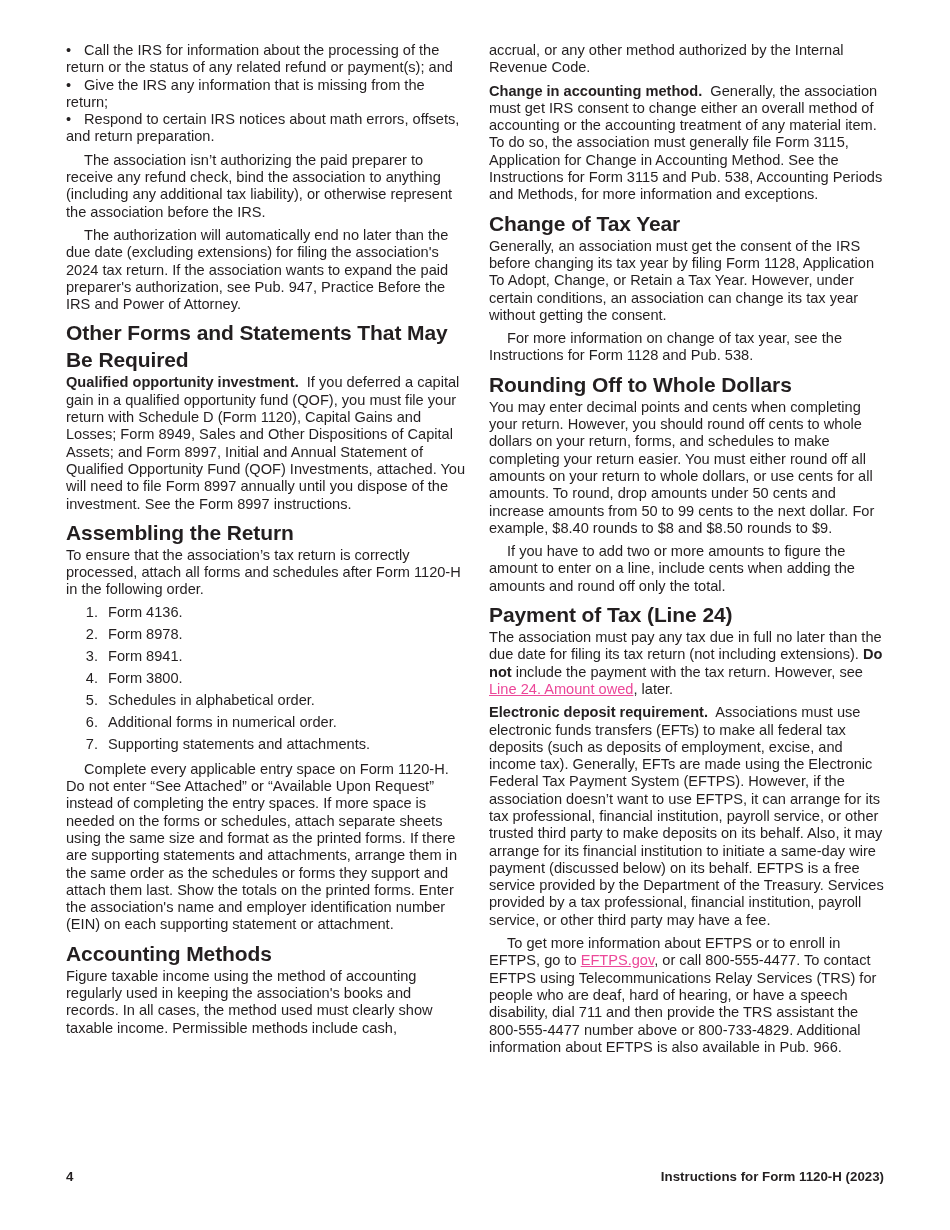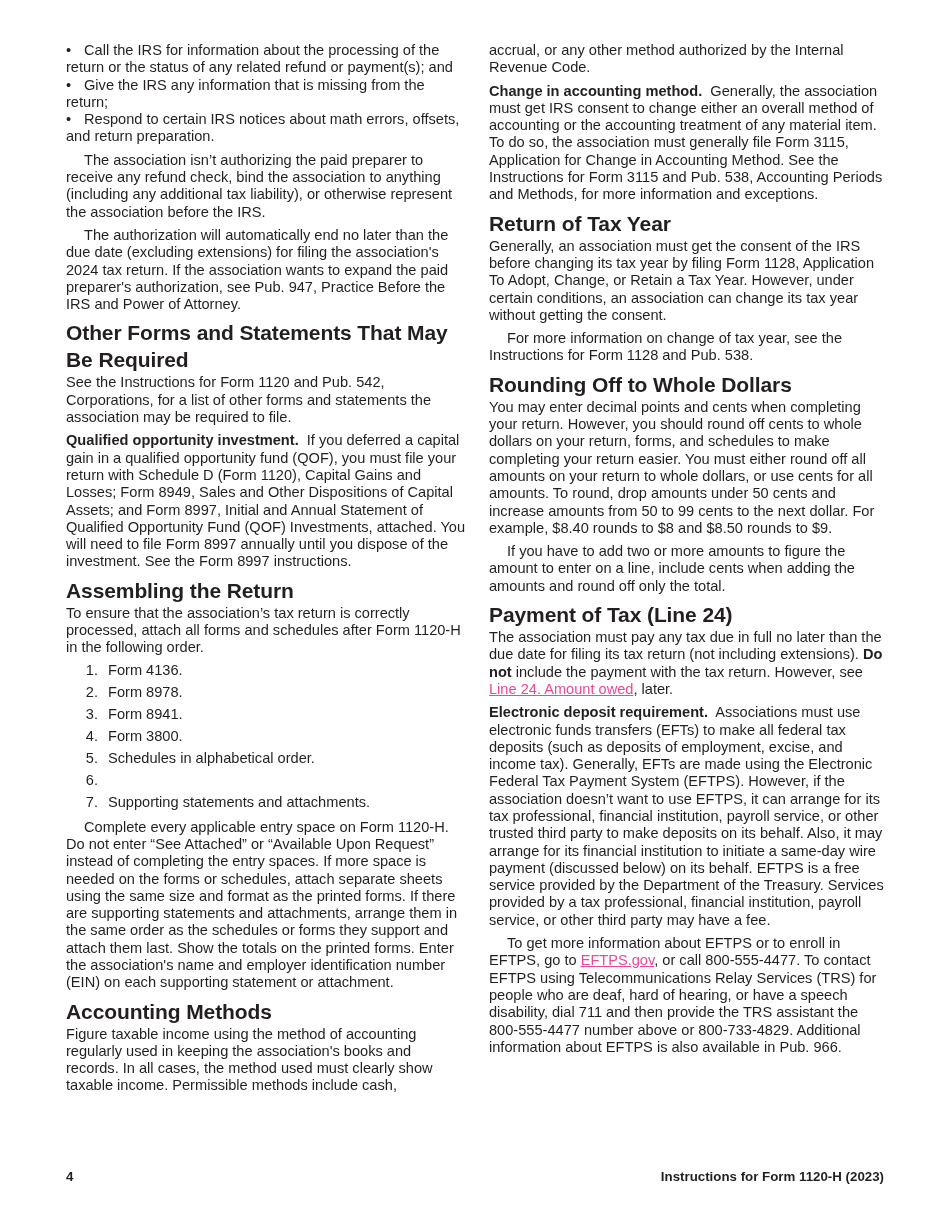--- a/index.html
+++ b/index.html
@@ -36,21 +36,20 @@
 
 <div class="col col-left">
   <p class="bullet"><span class="bullet-icon">•</span><span>Call the IRS for information about the processing of the return or the status of any related refund or payment(s); and</span></p>
   <p class="bullet"><span class="bullet-icon">•</span><span>Give the IRS any information that is missing from the return;</span></p>
   <p class="bullet" style="margin-bottom:6px"><span class="bullet-icon">•</span><span>Respond to certain IRS notices about math errors, offsets, and return preparation.</span></p>
 
   <p class="indent">The association isn’t authorizing the paid preparer to receive any refund check, bind the association to anything (including any additional tax liability), or otherwise represent the association before the IRS.</p>
   <p class="indent">The authorization will automatically end no later than the due date (excluding extensions) for filing the association's 2024 tax return. If the association wants to expand the paid preparer's authorization, see Pub. 947, Practice Before the IRS and Power of Attorney.</p>
 
   <h2>Other Forms and Statements That May Be Required</h2>
-  <p>See the Instructions for Form 1120 and Pub. 542, Corporations, for a list of other forms and statements the association may be required to file.</p>
   <p><span class="runin">Qualified opportunity investment.</span>&nbsp; <span>If you deferred a capital gain in a qualified opportunity fund (QOF), you must file your return with Schedule D (Form 1120), Capital Gains and Losses; Form 8949, Sales and Other Dispositions of Capital Assets; and Form 8997, Initial and Annual Statement of Qualified Opportunity Fund (QOF) Investments, attached. You will need to file Form 8997 annually until you dispose of the investment. See the Form 8997 instructions.</span></p>
 
   <h2>Assembling the Return</h2>
   <p style="margin-bottom:2px">To ensure that the association’s tax return is correctly processed, attach all forms and schedules after Form 1120-H in the following order.</p>
   <ol class="forms">
     <li>
         <span class="num">1.</span>
         <span>Form 4136.</span>
       </li>
     <li>
@@ -64,37 +63,38 @@
     <li>
         <span class="num">4.</span>
         <span>Form 3800.</span>
       </li>
     <li>
         <span class="num">5.</span>
         <span>Schedules in alphabetical order.</span>
       </li>
     <li>
         <span class="num">6.</span>
+        <span>Additional forms in numerical order.</span>
       </li>
     <li>
         <span class="num">7.</span>
         <span>Supporting statements and attachments.</span>
       </li>
   </ol>
   <p class="indent">Complete every applicable entry space on Form 1120-H. Do not enter “See Attached” or “Available Upon Request” instead of completing the entry spaces. If more space is needed on the forms or schedules, attach separate sheets using the same size and format as the printed forms. If there are supporting statements and attachments, arrange them in the same order as the schedules or forms they support and attach them last. Show the totals on the printed forms. Enter the association's name and employer identification number (EIN) on each supporting statement or attachment.</p>
 
   <h2>Accounting Methods</h2>
   <p>Figure taxable income using the method of accounting regularly used in keeping the association's books and records. In all cases, the method used must clearly show taxable income. Permissible methods include cash,</p>
 </div>
 
 <div class="col col-right">
   <p>accrual, or any other method authorized by the Internal Revenue Code.</p>
   <p><span class="runin">Change in accounting method.</span>&nbsp; <span>Generally, the association must get IRS consent to change either an overall method of accounting or the accounting treatment of any material item. To do so, the association must generally file Form 3115, Application for Change in Accounting Method. See the Instructions for Form 3115 and Pub. 538, Accounting Periods and Methods, for more information and exceptions.</span></p>
 
-  <h2>Return of Tax Year</h2>
+  <h2>Change of Tax Year</h2>
   <p>Generally, an association must get the consent of the IRS before changing its tax year by filing Form 1128, Application To Adopt, Change, or Retain a Tax Year. However, under certain conditions, an association can change its tax year without getting the consent.</p>
   <p class="indent">For more information on change of tax year, see the Instructions for Form 1128 and Pub. 538.</p>
 
   <h2>Rounding Off to Whole Dollars</h2>
   <p>You may enter decimal points and cents when completing your return. However, you should round off cents to whole dollars on your return, forms, and schedules to make completing your return easier. You must either round off all amounts on your return to whole dollars, or use cents for all amounts. To round, drop amounts under 50 cents and increase amounts from 50 to 99 cents to the next dollar. For example, $8.40 rounds to $8 and $8.50 rounds to $9.</p>
   <p class="indent">If you have to add two or more amounts to figure the amount to enter on a line, include cents when adding the amounts and round off only the total.</p>
 
   <h2>Payment of Tax (Line 24)</h2>
   <p><span>The association must pay any tax due in full no later than the due date for filing its tax return (not including extensions).</span> <span class="bold">Do not</span> <span>include the payment with the tax return. However, see</span> <a class="link" href="#">Line 24. Amount owed</a><span>, later.</span></p>
   <p><span class="runin">Electronic deposit requirement.</span>&nbsp; <span>Associations must use electronic funds transfers (EFTs) to make all federal tax deposits (such as deposits of employment, excise, and income tax). Generally, EFTs are made using the Electronic Federal Tax Payment System (EFTPS). However, if the association doesn’t want to use EFTPS, it can arrange for its tax professional, financial institution, payroll service, or other trusted third party to make deposits on its behalf. Also, it may arrange for its financial institution to initiate a same-day wire payment (discussed below) on its behalf. EFTPS is a free service provided by the Department of the Treasury. Services provided by a tax professional, financial institution, payroll service, or other third party may have a fee.</span></p>

